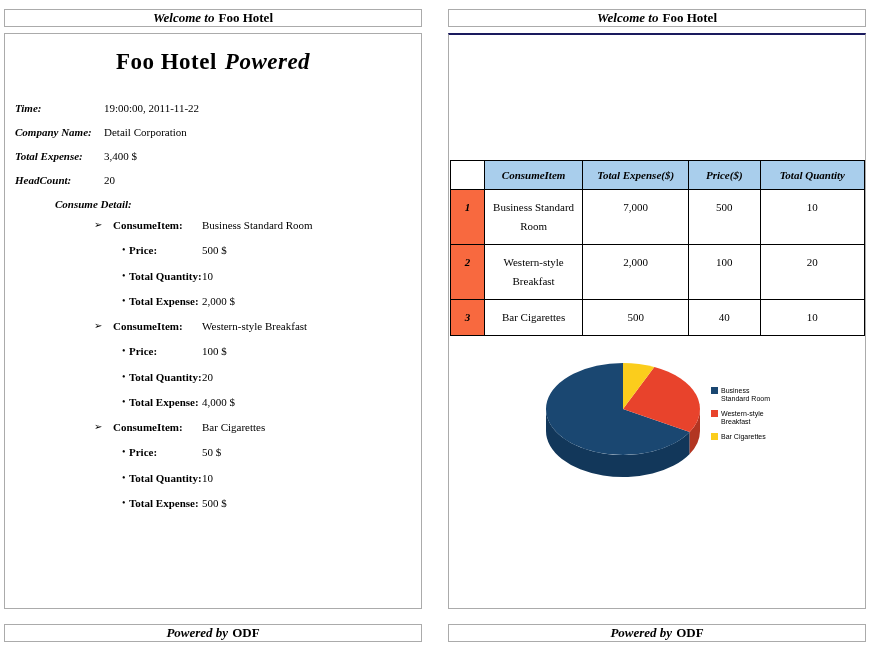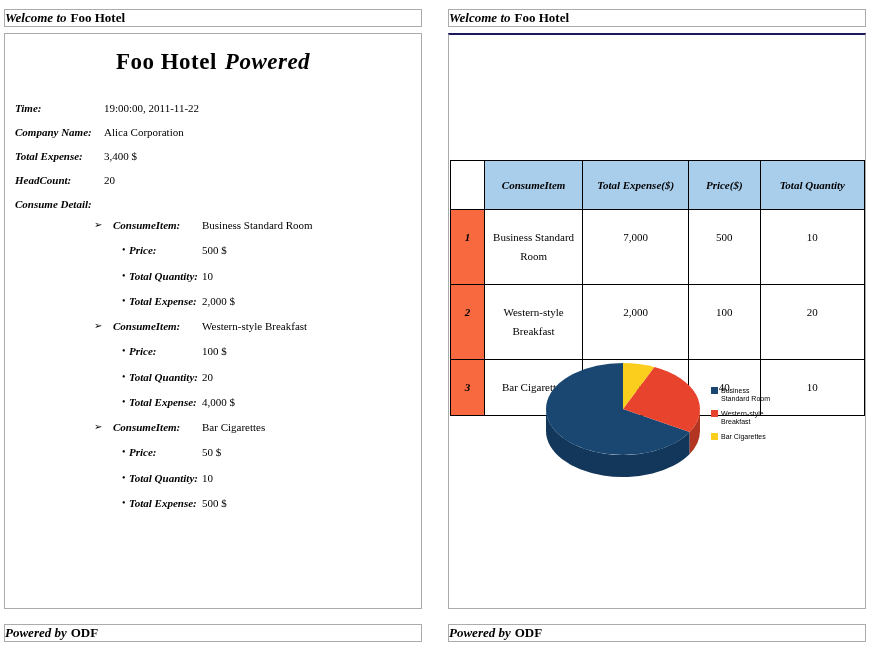--- a/index.html
+++ b/index.html
@@ -2,49 +2,49 @@
 <html><head>
 <meta charset="utf-8">
 <style>
   html,body{margin:0;padding:0;}
   body{
     width:874px;height:653px;position:relative;background:#ffffff;
     font-family:"Liberation Serif",serif;color:#000;overflow:hidden;
   }
   .banner{
     position:absolute;height:16px;line-height:16px;background:#fff;
-    border:1px solid #ababab;text-align:left;
+    border:1px solid #ababab;text-align:center;
     font-size:13px;font-weight:bold;
   }
   .banner .it{font-style:italic;padding-right:4px;}
   .content-box{
     position:absolute;top:33px;height:574px;width:416px;
     background:#fff;border:1px solid #ababab;
   }
   #right-box{border-top:2px solid #1a1a5e;height:573px;}
   
   .doc-title{
     position:absolute;top:15px;left:0;width:100%;text-align:center;
     font-size:23px;font-weight:bold;letter-spacing:.5px;
   }
   .doc-title .accent{font-style:italic;padding-left:8px;}
   .field-row{position:absolute;left:10px;height:14px;font-size:11px;white-space:nowrap;}
   .field-label{font-weight:bold;font-style:italic;display:inline-block;min-width:89px;}
   .list-row{position:absolute;font-size:11px;height:14px;white-space:nowrap;}
   .list-row .glyph{position:absolute;font-size:10px;}
-  .list-row .llabel{position:absolute;font-weight:bold;font-style:italic;}
+  .list-row .llabel{position:absolute;font-weight:bold;}
   .list-row .lvalue{position:absolute;left:197px;}
   
   table.summary{
     position:absolute;left:1px;top:125px;border-collapse:collapse;
     font-size:11px;table-layout:fixed;
   }
   table.summary td,table.summary th{
     border:1px solid #000;vertical-align:top;text-align:center;
-    padding:18px 2px;line-height:19px;overflow:hidden;
+    padding:8px 2px;line-height:19px;overflow:hidden;
   }
   table.summary th{
     background:#a9ceec;font-weight:bold;font-style:italic;
     height:12px;line-height:12px;
   }
   table.summary th.corner{background:#fff;}
   table.summary td.rownum{
     background:#f8693f;font-weight:bold;font-style:italic;
   }
   
@@ -62,24 +62,24 @@
 <div class="banner" style="left:4px;top:9px;width:416px;">
   <span class="it">Welcome to</span><span>Foo Hotel</span>
 </div>
 
 <div class="content-box" style="left:4px;" id="left-box">
   <div class="doc-title">
     <span>Foo Hotel</span><span class="accent">Powered</span>
   </div>
   <div id="field-rows">
       <div class="field-row" style="top: 68px;"><span class="field-label">Time:</span><span class="field-value">19:00:00, 2011-11-22</span></div>
-      <div class="field-row" style="top: 92px;"><span class="field-label">Company Name:</span><span class="field-value">Alica Corporation</span></div>
+      <div class="field-row" style="top: 92px;"><span class="field-label">Company Name:</span><span class="field-value">Detail Corporation</span></div>
       <div class="field-row" style="top: 116px;"><span class="field-label">Total Expense:</span><span class="field-value">3,400 $</span></div>
       <div class="field-row" style="top: 140px;"><span class="field-label">HeadCount:</span><span class="field-value">20</span></div>
-      <div class="field-row" style="top: 164px;"><span class="field-label">Consume Detail:</span><span class="field-value"></span></div>
+      <div class="field-row" style="top: 164px; margin-left: 40px;"><span class="field-label">Consume Detail:</span><span class="field-value"></span></div>
     </div>
   <div id="consume-list">
       <div class="list-row" style="top: 185px;">
         <span class="glyph" style="left: 89px;">➢</span>
         <span class="llabel" style="left: 108px;">ConsumeItem:</span>
         <span class="lvalue">Business Standard Room</span>
       </div>
       <div class="list-row" style="top: 210px;">
         <span class="glyph" style="left: 117px;">•</span>
         <span class="llabel" style="left: 124px;">Price:</span>

